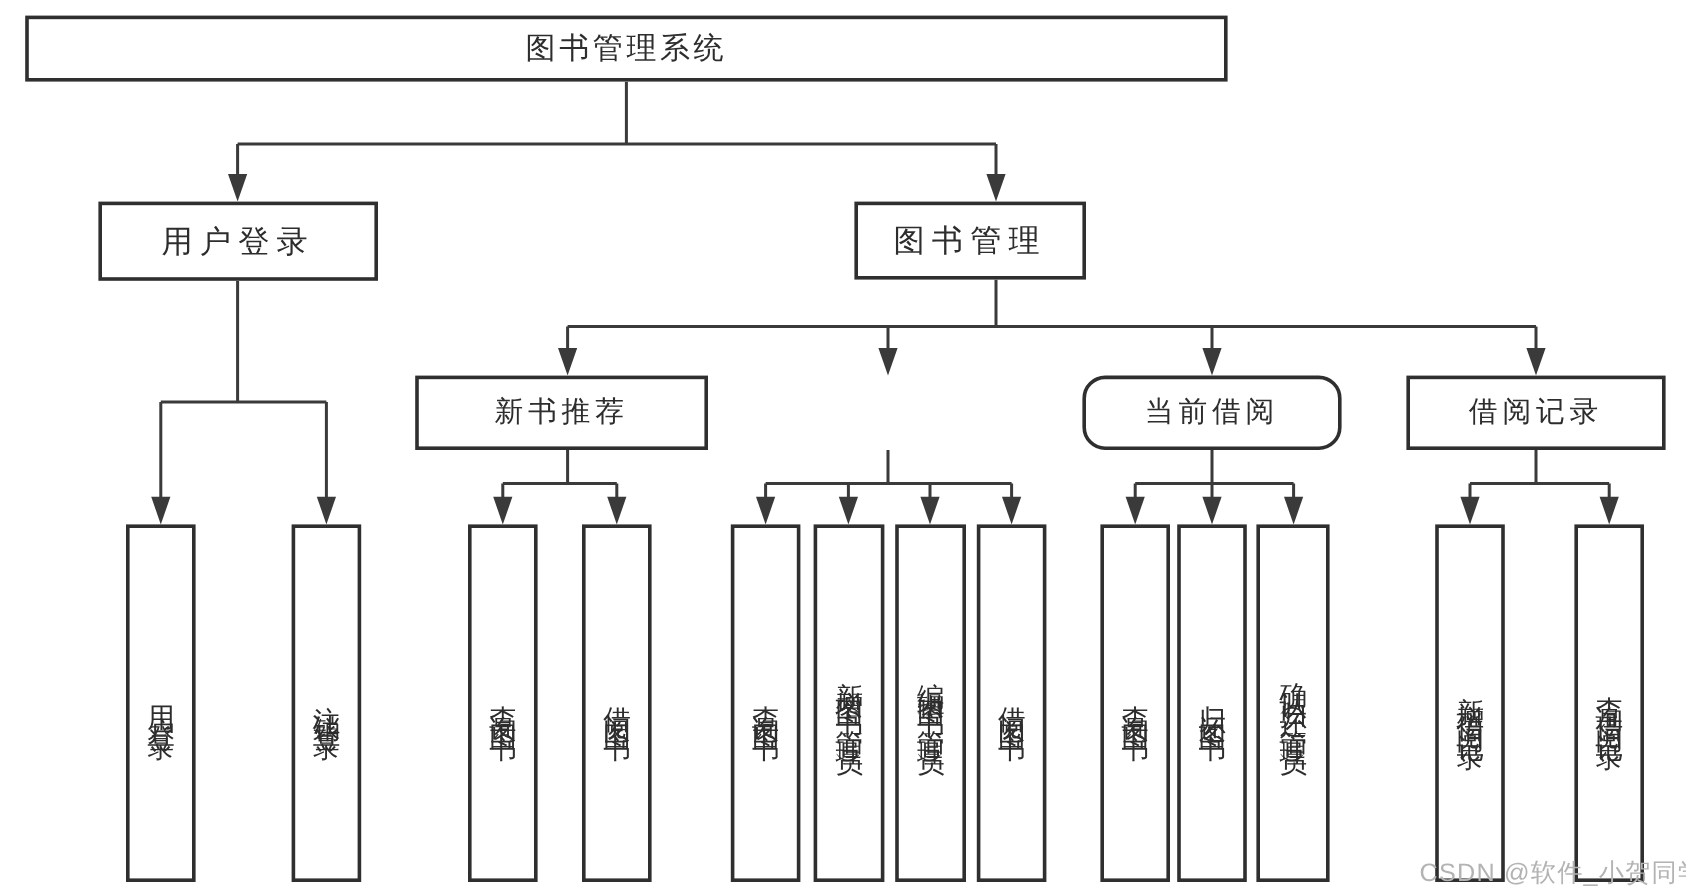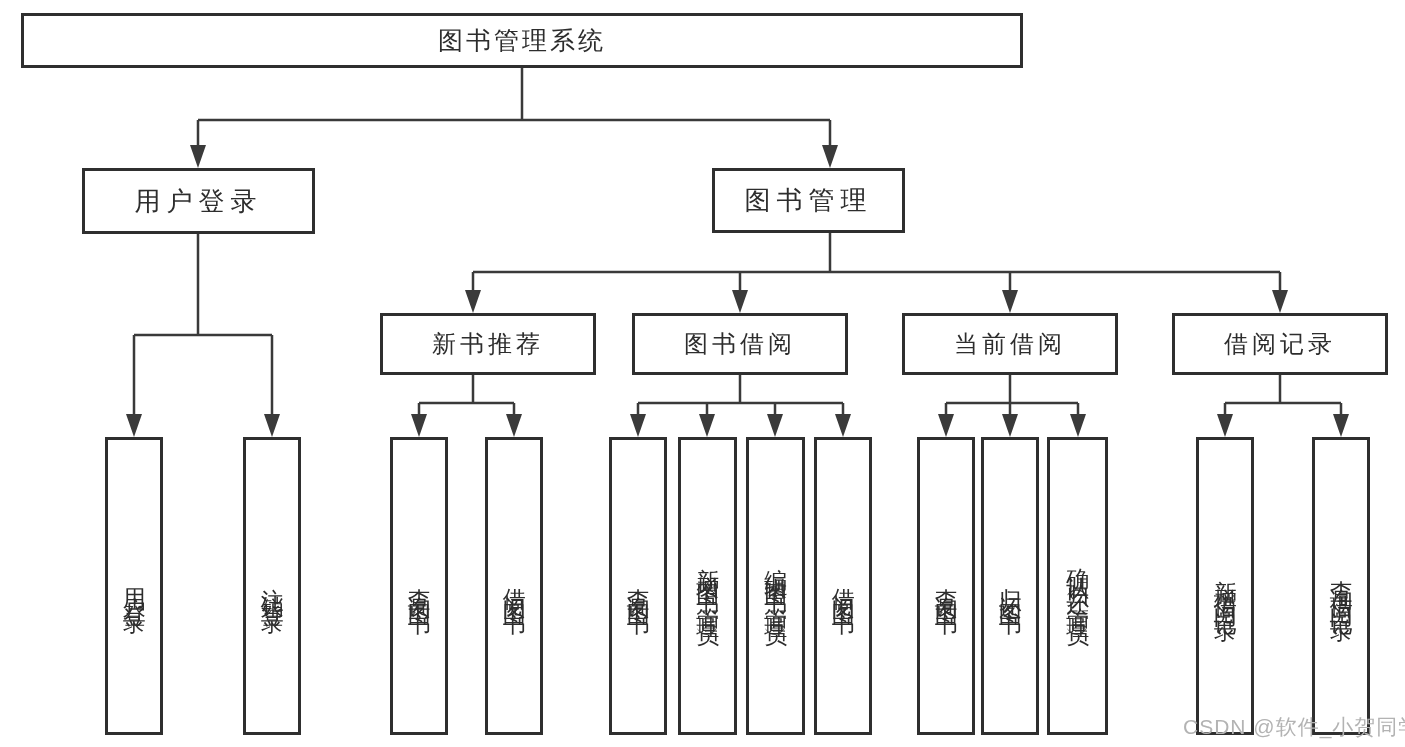--- a/index.html
+++ b/index.html
@@ -95,23 +95,22 @@
     <polygon class="carrow" points="1070,414 1086,414 1078,437"></polygon>
     <polygon class="carrow" points="1217,414 1233,414 1225,437"></polygon>
     <polygon class="carrow" points="1333,414 1349,414 1341,437"></polygon>
   </svg>
 
   <div class="box root-box" style="left:21px;top:13px;width:1002px;height:55px;">图书管理系统</div>
 
   <div class="box l2-box" style="left:82px;top:168px;width:233px;height:66px;">用户登录</div>
   <div class="box l2-box" style="left:712px;top:168px;width:193px;height:65px;">图书管理</div>
 
-  <div class="box l3-box" style="left:380px;top:313px;width:216px;height:62px;">新书推荐</div>
-  <div class="box l3-box" style="left:632px;top:313px;width:216px;height:62px;">图书借阅</div>
-  <div class="box l3-box" style="left:902px;top:313px;width:216px;height:62px;">当前借阅</div>
+  <div class="box l3-box" style="left:346px;top:313px;width:244px;height:62px;">新书推荐</div>
+  <div class="box l3-box" style="left:902px;top:313px;width:216px;height:62px;border-radius:19px;">当前借阅</div>
   <div class="box l3-box" style="left:1172px;top:313px;width:216px;height:62px;">借阅记录</div>
 
   <div class="box leaf-box" style="left:105px;top:437px;width:58px;height:298px;">用户登录</div>
   <div class="box leaf-box" style="left:243px;top:437px;width:58px;height:298px;">注销登录</div>
 
   <div class="box leaf-box" style="left:390px;top:437px;width:58px;height:298px;">查询图书</div>
   <div class="box leaf-box" style="left:485px;top:437px;width:58px;height:298px;">借阅图书</div>
 
   <div class="box leaf-box" style="left:609px;top:437px;width:58px;height:298px;">查询图书</div>
   <div class="box leaf-box" style="left:678px;top:437px;width:59px;height:298px;">新增图书（管理员）</div>

